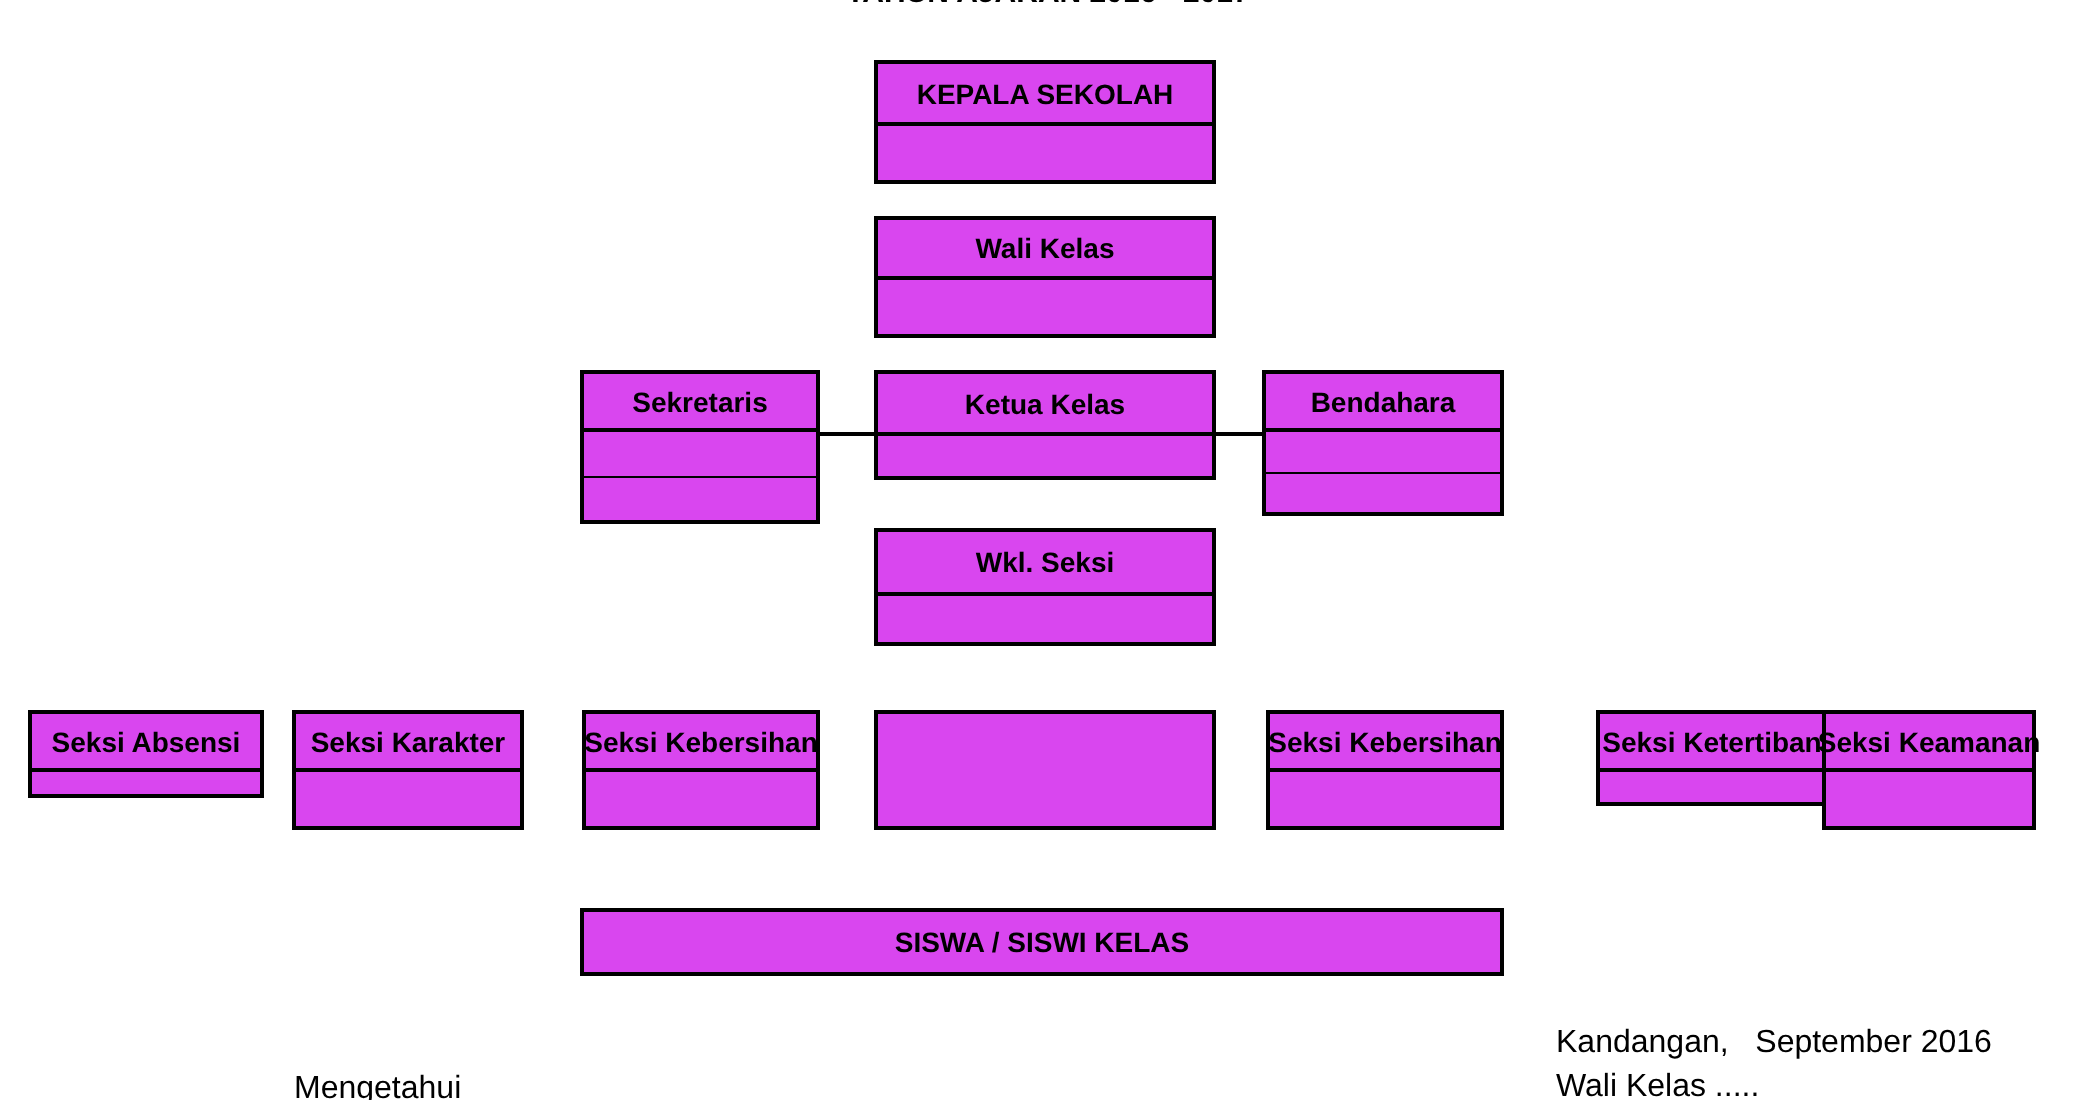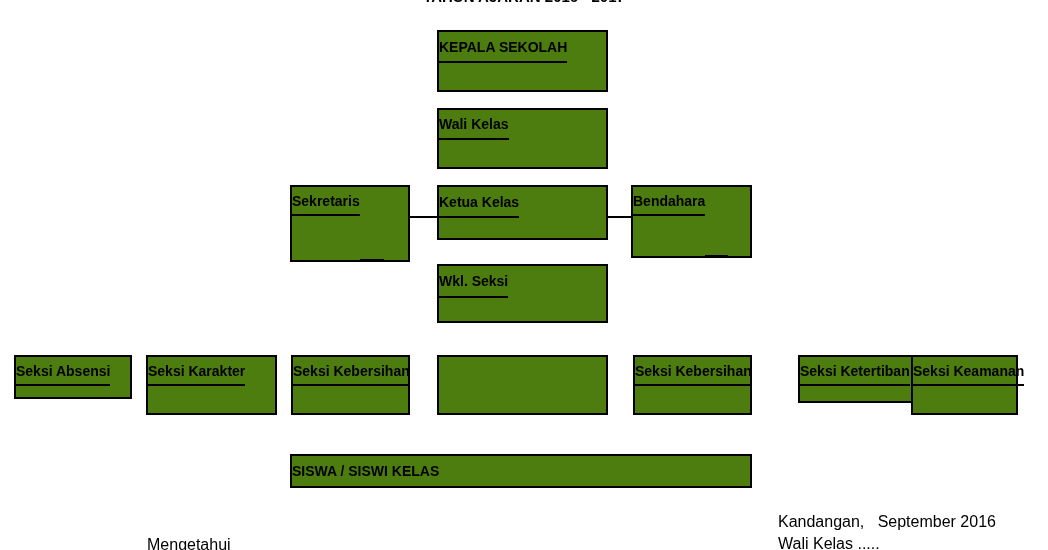--- a/index.html
+++ b/index.html
@@ -19,23 +19,23 @@
     text-align: center;
     font-size: 15px;
     font-weight: bold;
     line-height: 17px;
     white-space: nowrap;
   }
   .obox {
     position: absolute;
     box-sizing: border-box;
     border: 2px solid #000000;
-    background: #4d7c0f;
+    background: #d946ef;
     display: flex;
-    flex-direction: row;
+    flex-direction: column;
   }
   .obox-title {
     box-sizing: content-box;
     flex: 0 0 auto;
     display: flex;
     align-items: center;
     justify-content: center;
     font-size: 14px;
     font-weight: bold;
     white-space: nowrap;
@@ -96,21 +96,21 @@
   <div class="obox" style="left:437px;top:264px;width:171px;height:59px">
     <div class="obox-title" style="height:30px">Wkl. Seksi</div>
     <div class="obox-row"></div>
   </div>
 
   <div class="obox" style="left:14px;top:355px;width:118px;height:44px">
     <div class="obox-title" style="height:27px">Seksi Absensi</div>
     <div class="obox-row"></div>
   </div>
 
-  <div class="obox" style="left:146px;top:355px;width:131px;height:60px">
+  <div class="obox" style="left:146px;top:355px;width:116px;height:60px">
     <div class="obox-title" style="height:27px">Seksi Karakter</div>
     <div class="obox-row"></div>
   </div>
 
   <div class="obox" style="left:291px;top:355px;width:119px;height:60px">
     <div class="obox-title" style="height:27px">Seksi Kebersihan</div>
     <div class="obox-row"></div>
   </div>
 
   <div class="obox" style="left:437px;top:355px;width:171px;height:60px">

